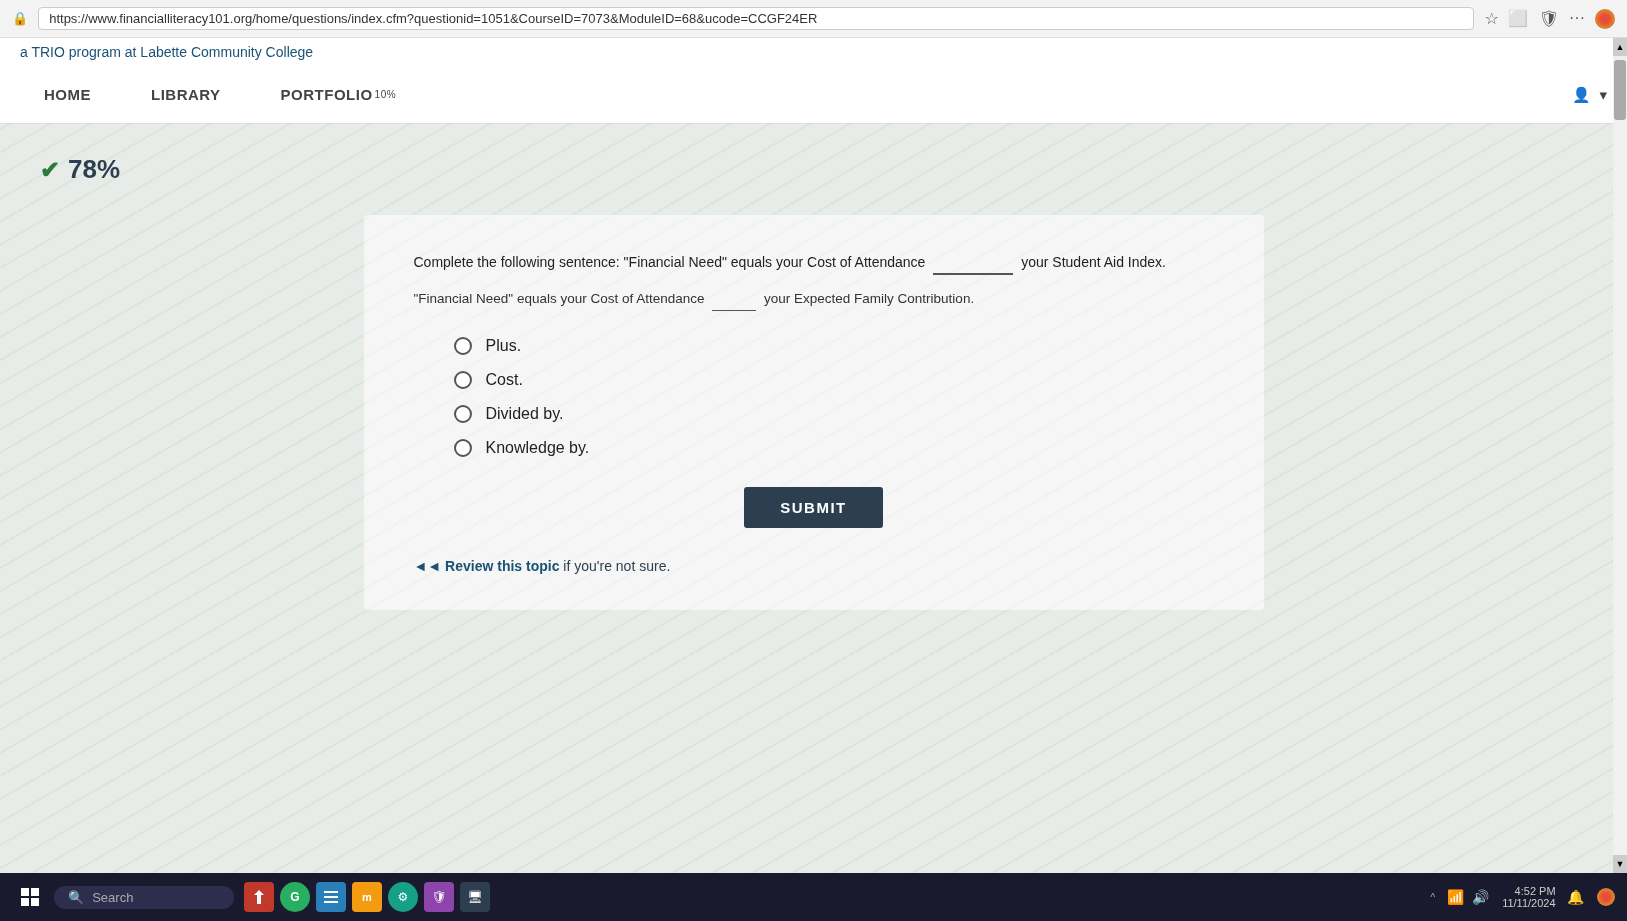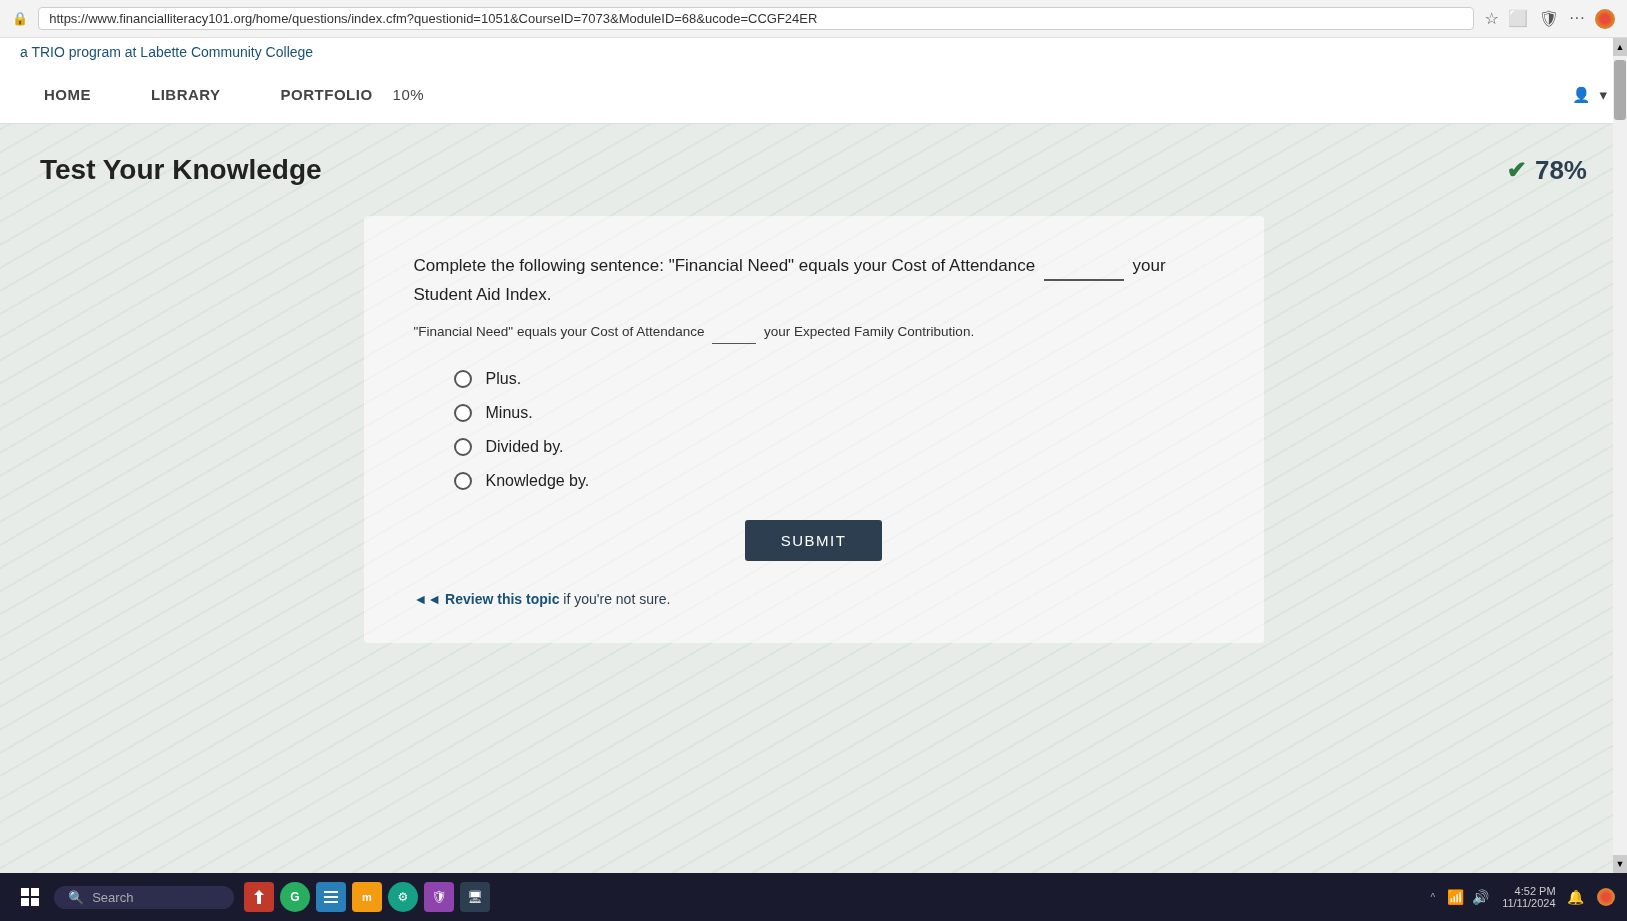--- a/index.html
+++ b/index.html
@@ -103,23 +103,23 @@
       letter-spacing: 0.5px;
       text-transform: uppercase;
     }
 
     .nav-item.active {
       background: #2c3e50;
       color: white;
     }
 
     .nav-item .badge {
-      font-size: 15px;
+      font-size: 10px;
       font-weight: normal;
-      margin-left: 20px;
+      margin-left: 2px;
       vertical-align: super;
     }
 
     .nav-right {
       display: flex;
       align-items: center;
       gap: 8px;
       color: #444;
       font-size: 15px;
       cursor: pointer;
@@ -161,21 +161,21 @@
     
     .question-container {
       background: rgba(255,255,255,0.55);
       border-radius: 4px;
       padding: 36px 50px 36px 50px;
       max-width: 900px;
       margin: 0 auto;
     }
 
     .question-text {
-      font-size: 17px;
+      font-size: 14px;
       color: #222;
       margin-bottom: 14px;
       line-height: 1.6;
     }
 
     .question-text .blank {
       display: inline-block;
       width: 80px;
       border-bottom: 2px solid #555;
       margin: 0 4px;
@@ -225,21 +225,21 @@
       text-align: center;
       margin-bottom: 30px;
     }
 
     .submit-btn {
       background: #2c3e50;
       color: white;
       border: none;
       padding: 12px 36px;
       font-size: 15px;
-      font-weight: 400;
+      font-weight: 700;
       letter-spacing: 1.5px;
       cursor: pointer;
       border-radius: 3px;
       text-transform: uppercase;
     }
 
     .review-link {
       font-size: 14px;
       color: #2c3e50;
     }
@@ -409,21 +409,20 @@
       </div>
     </div>
     <div class="nav-right">
       <span>👤</span>
       <span>▾</span>
     </div>
   </div>
 
   <div class="main-content">
     <div class="page-header">
-      <h1 class="page-title">Test Your Knowledge</h1>
       <div class="score-badge">
         <span class="score-check">✔</span>
         <span>78%</span>
       </div>
     </div>
 
     <div class="question-container">
 
       <div class="question-text">
         <span>Complete the following sentence: "Financial Need" equals your Cost of Attendance</span>
@@ -437,21 +436,21 @@
         <span>your Expected Family Contribution.</span>
       </div>
 
       <ul class="options-list">
         <li>
           <span class="radio-circle"></span>
           <span>Plus.</span>
         </li>
         <li>
           <span class="radio-circle"></span>
-          <span>Minus.</span>
+          <span>Cost.</span>
         </li>
         <li>
           <span class="radio-circle"></span>
           <span>Divided by.</span>
         </li>
         <li>
           <span class="radio-circle"></span>
           <span>Knowledge by.</span>
         </li>
       </ul>

